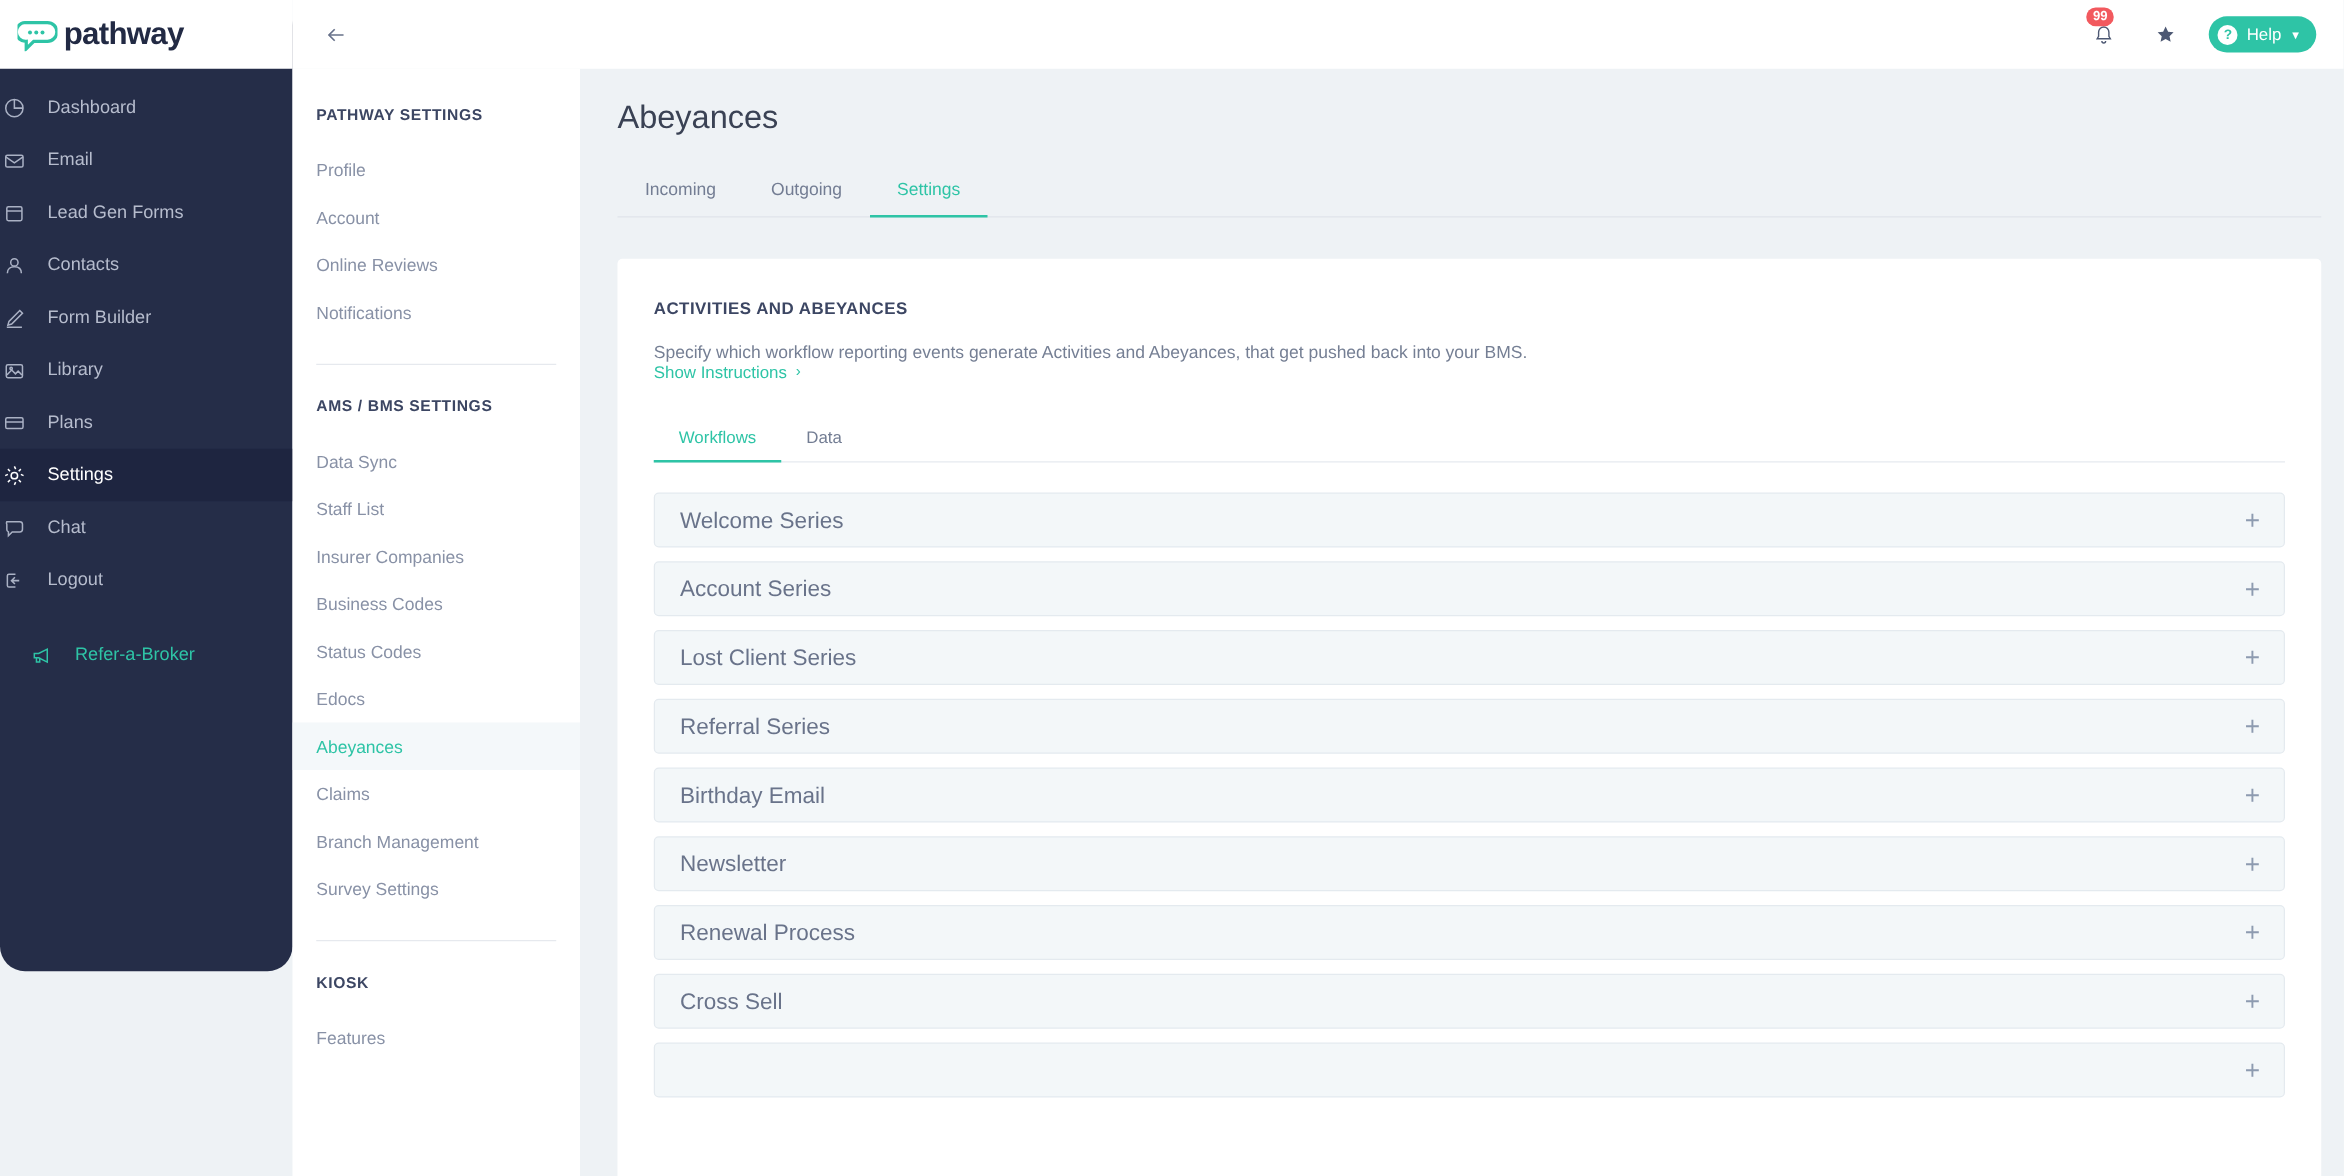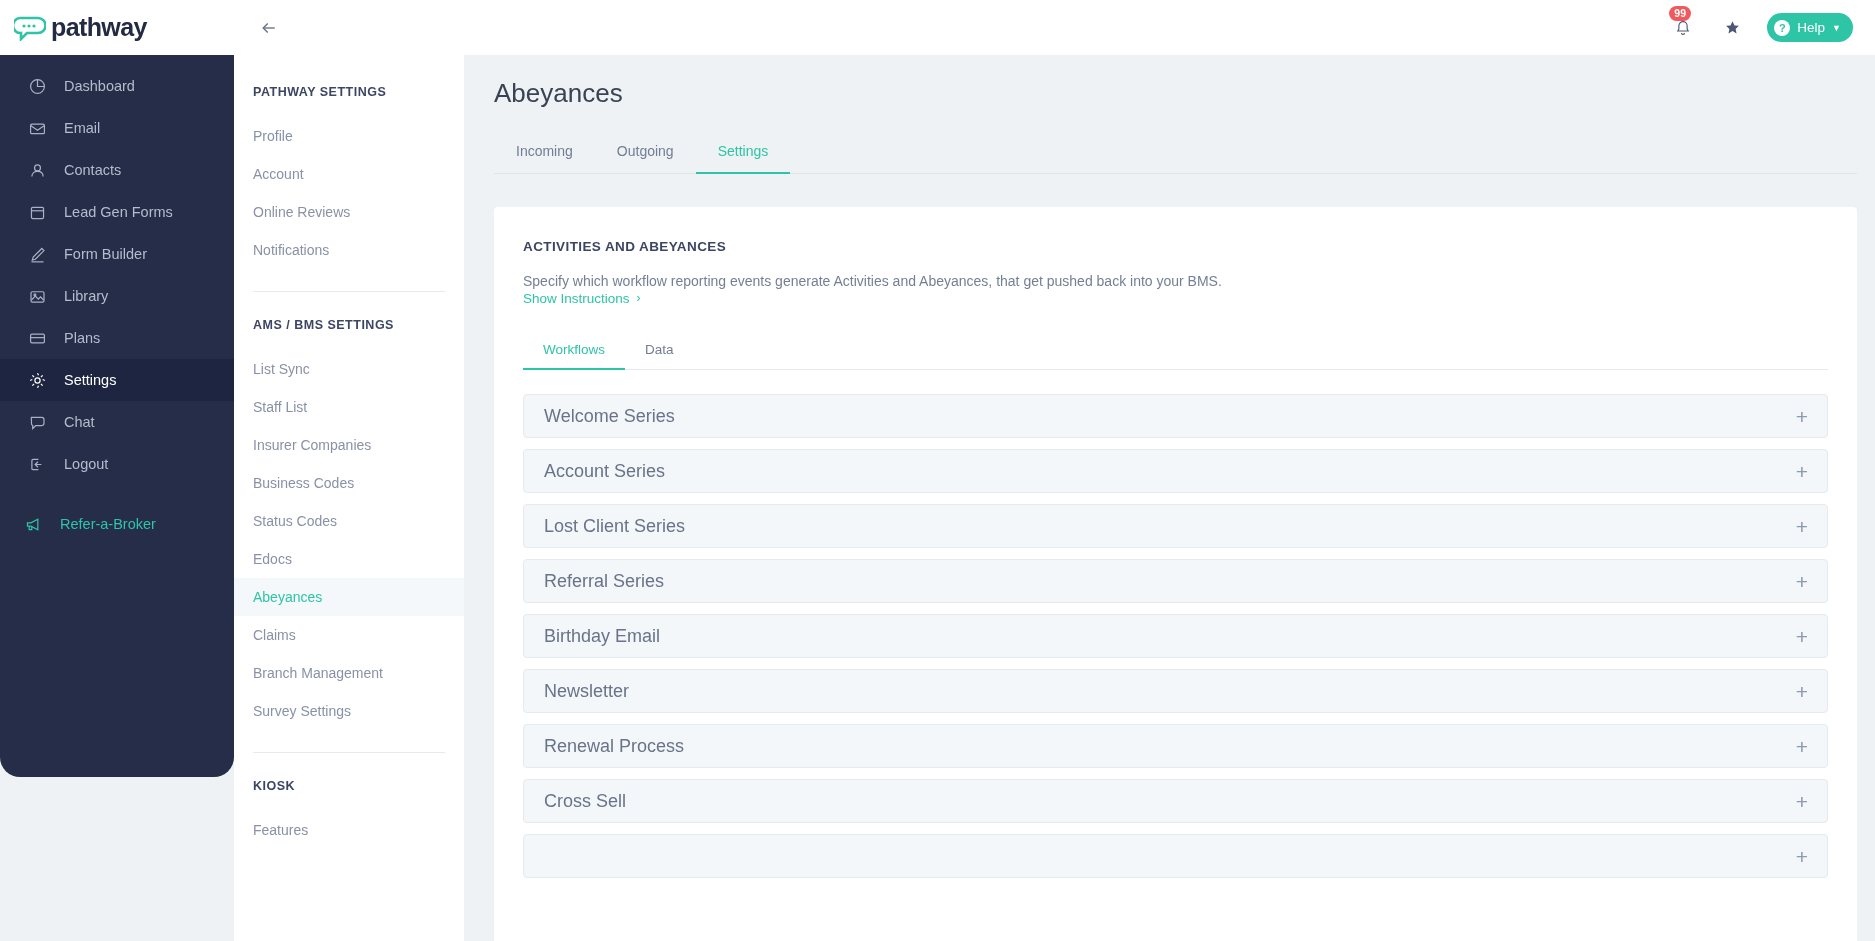--- a/index.html
+++ b/index.html
@@ -24,21 +24,21 @@
     display: flex; align-items: center; padding-left: 14px;
   }
   .logo-mark { width: 32px; height: 26px; flex: 0 0 32px; }
   .logo-text {
     font-size: 25px; font-weight: bold; color: #222a44;
     letter-spacing: -0.6px; margin-left: 5px;
   }
   .nav { padding-top: 10px; }
   .nav-item {
     display: flex; align-items: center;
-    height: 42px; padding-left: 26px;
+    height: 42px; 
     color: #b6bccd; font-size: 14.5px;
     cursor: pointer;
   }
   .nav-item .ico {
     width: 22px; height: 22px; flex: 0 0 22px;
     margin-right: 16px; display: flex;
     align-items: center; justify-content: center;
   }
   .nav-item.active { background: #1e2540; color: #ffffff; }
   .nav-item.active .ico svg { stroke: #ffffff; }
@@ -207,34 +207,34 @@
           <svg viewBox="0 0 22 22" width="19" height="19">
               <rect x="3" y="6" width="16" height="11" rx="1.5"></rect>
               <path d="M3 7.5 L11 13 L19 7.5"></path>
             </svg>
         </span>
         <span>Email</span>
       </div>
       <div class="nav-item">
         <span class="ico">
           <svg viewBox="0 0 22 22" width="19" height="19">
+              <rect x="4" y="5" width="14" height="13" rx="1.5"></rect>
+              <path d="M4 9 H18"></path>
+            </svg>
+        </span>
+        <span>Lead Gen Forms</span>
+      </div>
+      <div class="nav-item">
+        <span class="ico">
+          <svg viewBox="0 0 22 22" width="19" height="19">
               <circle cx="11" cy="8" r="3.4"></circle>
               <path d="M4.5 18 C4.5 13.8 7.4 12 11 12 C14.6 12 17.5 13.8 17.5 18"></path>
             </svg>
         </span>
         <span>Contacts</span>
-      </div>
-      <div class="nav-item">
-        <span class="ico">
-          <svg viewBox="0 0 22 22" width="19" height="19">
-              <rect x="4" y="5" width="14" height="13" rx="1.5"></rect>
-              <path d="M4 9 H18"></path>
-            </svg>
-        </span>
-        <span>Lead Gen Forms</span>
       </div>
       <div class="nav-item">
         <span class="ico">
           <svg viewBox="0 0 22 22" width="19" height="19">
               <path d="M16 4 L18.5 6.5 L8.5 16.5 L5 17.5 L6 14 Z"></path>
               <path d="M4 19.5 H18"></path>
             </svg>
         </span>
         <span>Form Builder</span>
       </div>
@@ -333,21 +333,21 @@
       <div class="settings-nav">
         <div class="sn-heading">PATHWAY SETTINGS</div>
         <div class="sn-item">Profile</div>
         <div class="sn-item">Account</div>
         <div class="sn-item">Online Reviews</div>
         <div class="sn-item">Notifications</div>
 
         <div class="sn-divider"></div>
 
         <div class="sn-heading">AMS / BMS SETTINGS</div>
-        <div class="sn-item">List Sync</div>
+        <div class="sn-item">Data Sync</div>
         <div class="sn-item">Staff List</div>
         <div class="sn-item">Insurer Companies</div>
         <div class="sn-item">Business Codes</div>
         <div class="sn-item">Status Codes</div>
         <div class="sn-item">Edocs</div>
         <div class="sn-item active">Abeyances</div>
         <div class="sn-item">Claims</div>
         <div class="sn-item">Branch Management</div>
         <div class="sn-item">Survey Settings</div>
 

